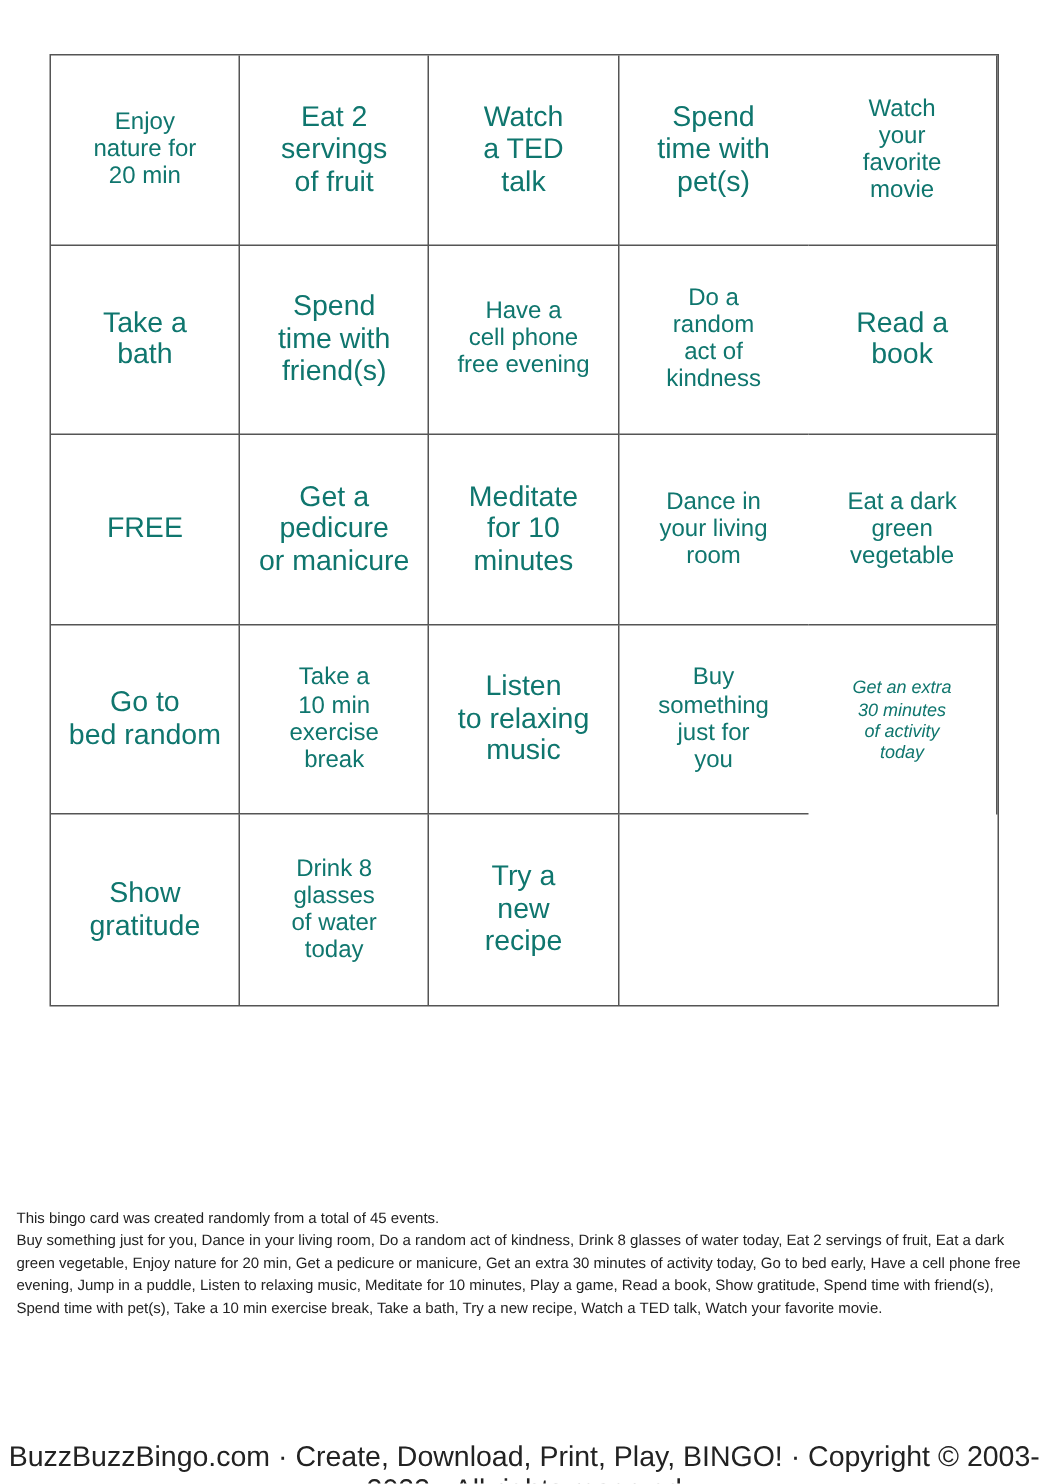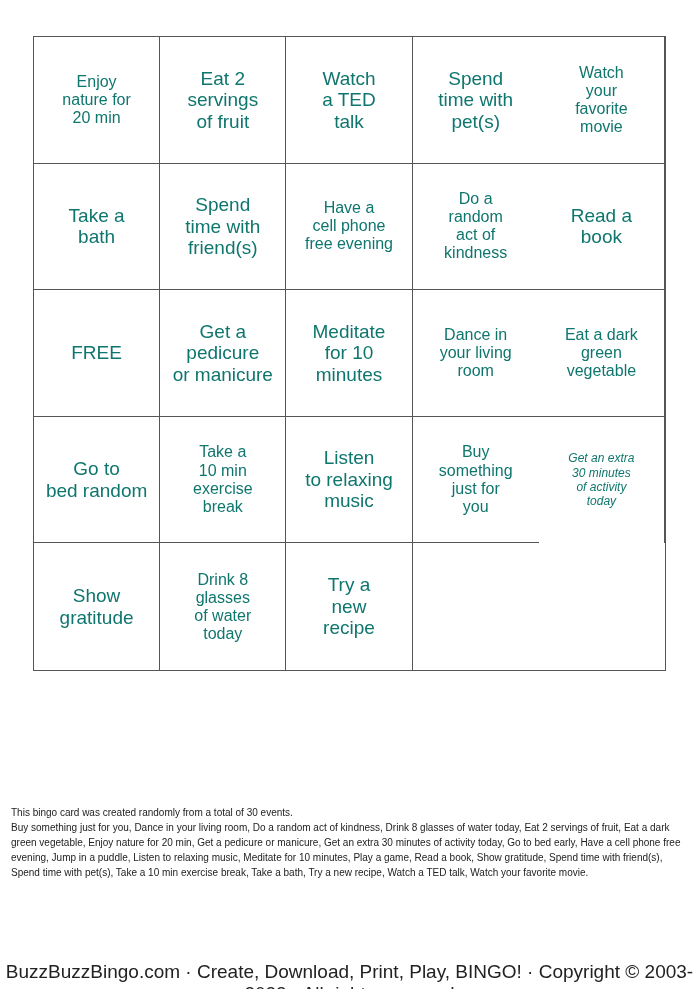--- a/index.html
+++ b/index.html
@@ -119,17 +119,17 @@
 glasses
 of water
 today</div>
     <div class="cell r5 sz-l">Try a
 new
 recipe</div>
   </div>
 </div>
 
 <div class="notes">
-  <div>This bingo card was created randomly from a total of 30 events.</div>
+  <div>This bingo card was created randomly from a total of 45 events.</div>
   <div>Buy something just for you, Dance in your living room, Do a random act of kindness, Drink 8 glasses of water today, Eat 2 servings of fruit, Eat a dark green vegetable, Enjoy nature for 20 min, Get a pedicure or manicure, Get an extra 30 minutes of activity today, Go to bed early, Have a cell phone free evening, Jump in a puddle, Listen to relaxing music, Meditate for 10 minutes, Play a game, Read a book, Show gratitude, Spend time with friend(s), Spend time with pet(s), Take a 10 min exercise break, Take a bath, Try a new recipe, Watch a TED talk, Watch your favorite movie.</div>
 </div>
 
 <div class="footer">BuzzBuzzBingo.com · Create, Download, Print, Play, BINGO! · Copyright © 2003-2023 · All rights reserved</div>
 
 </body></html>

